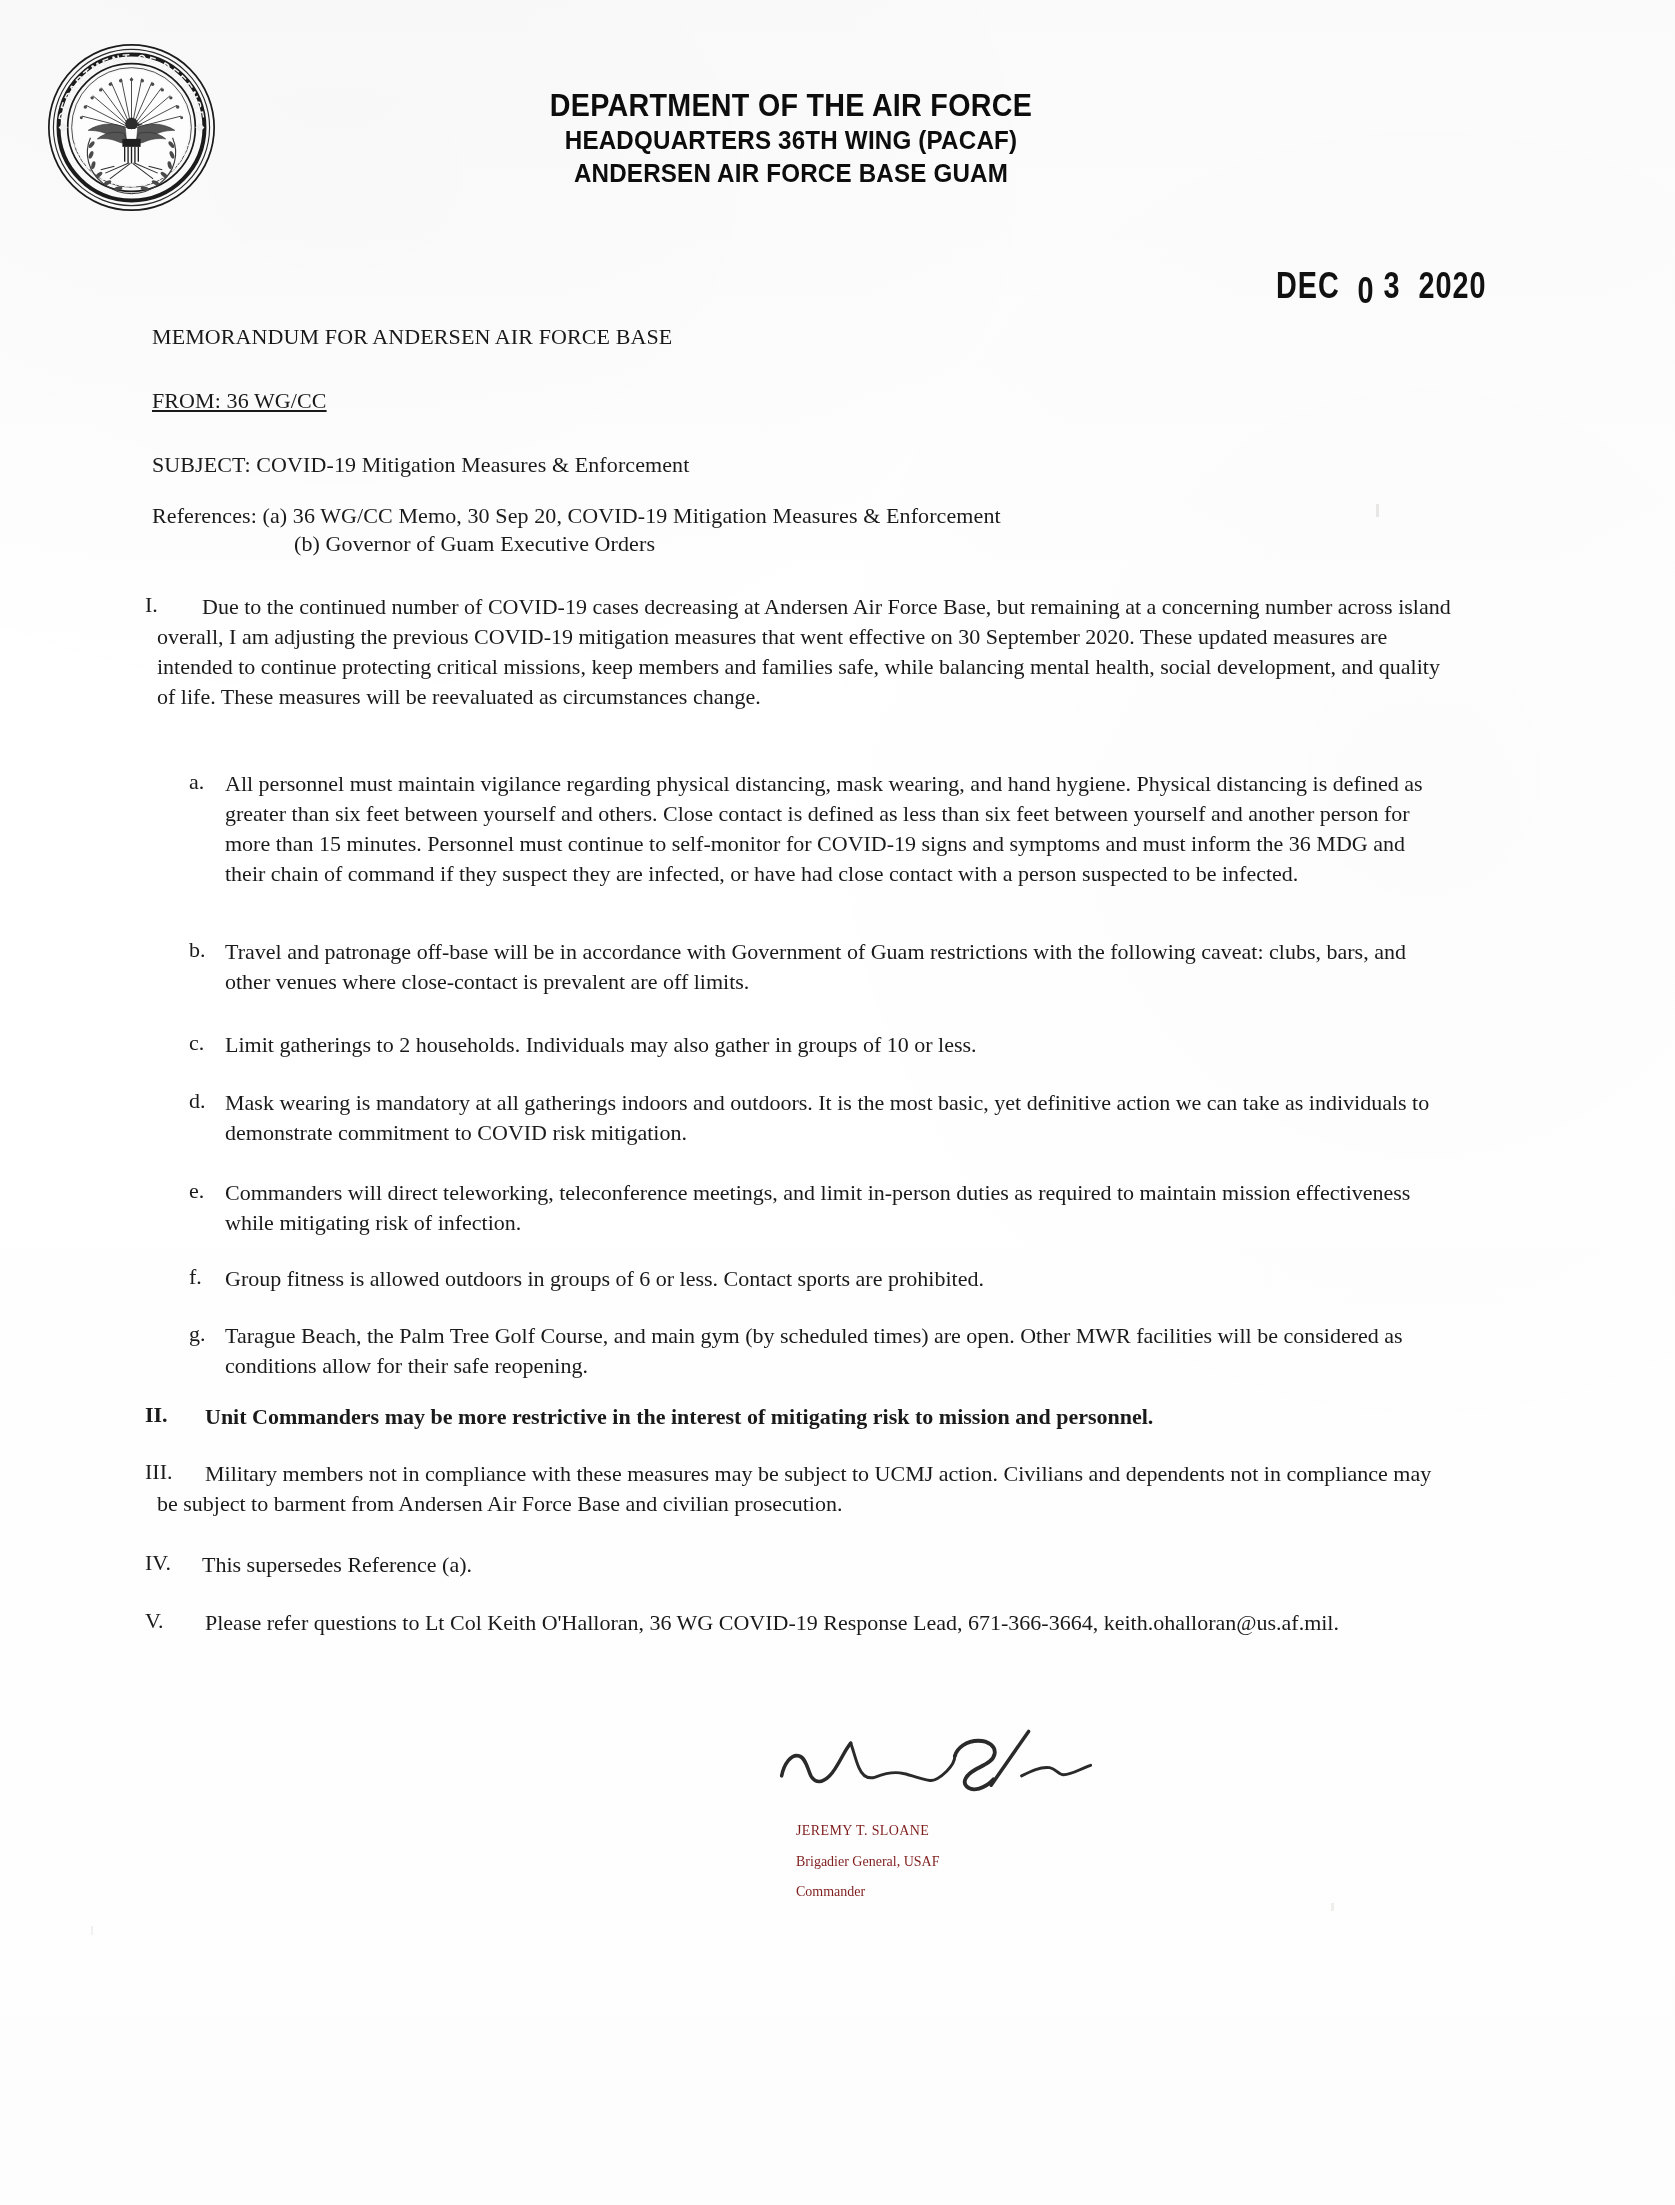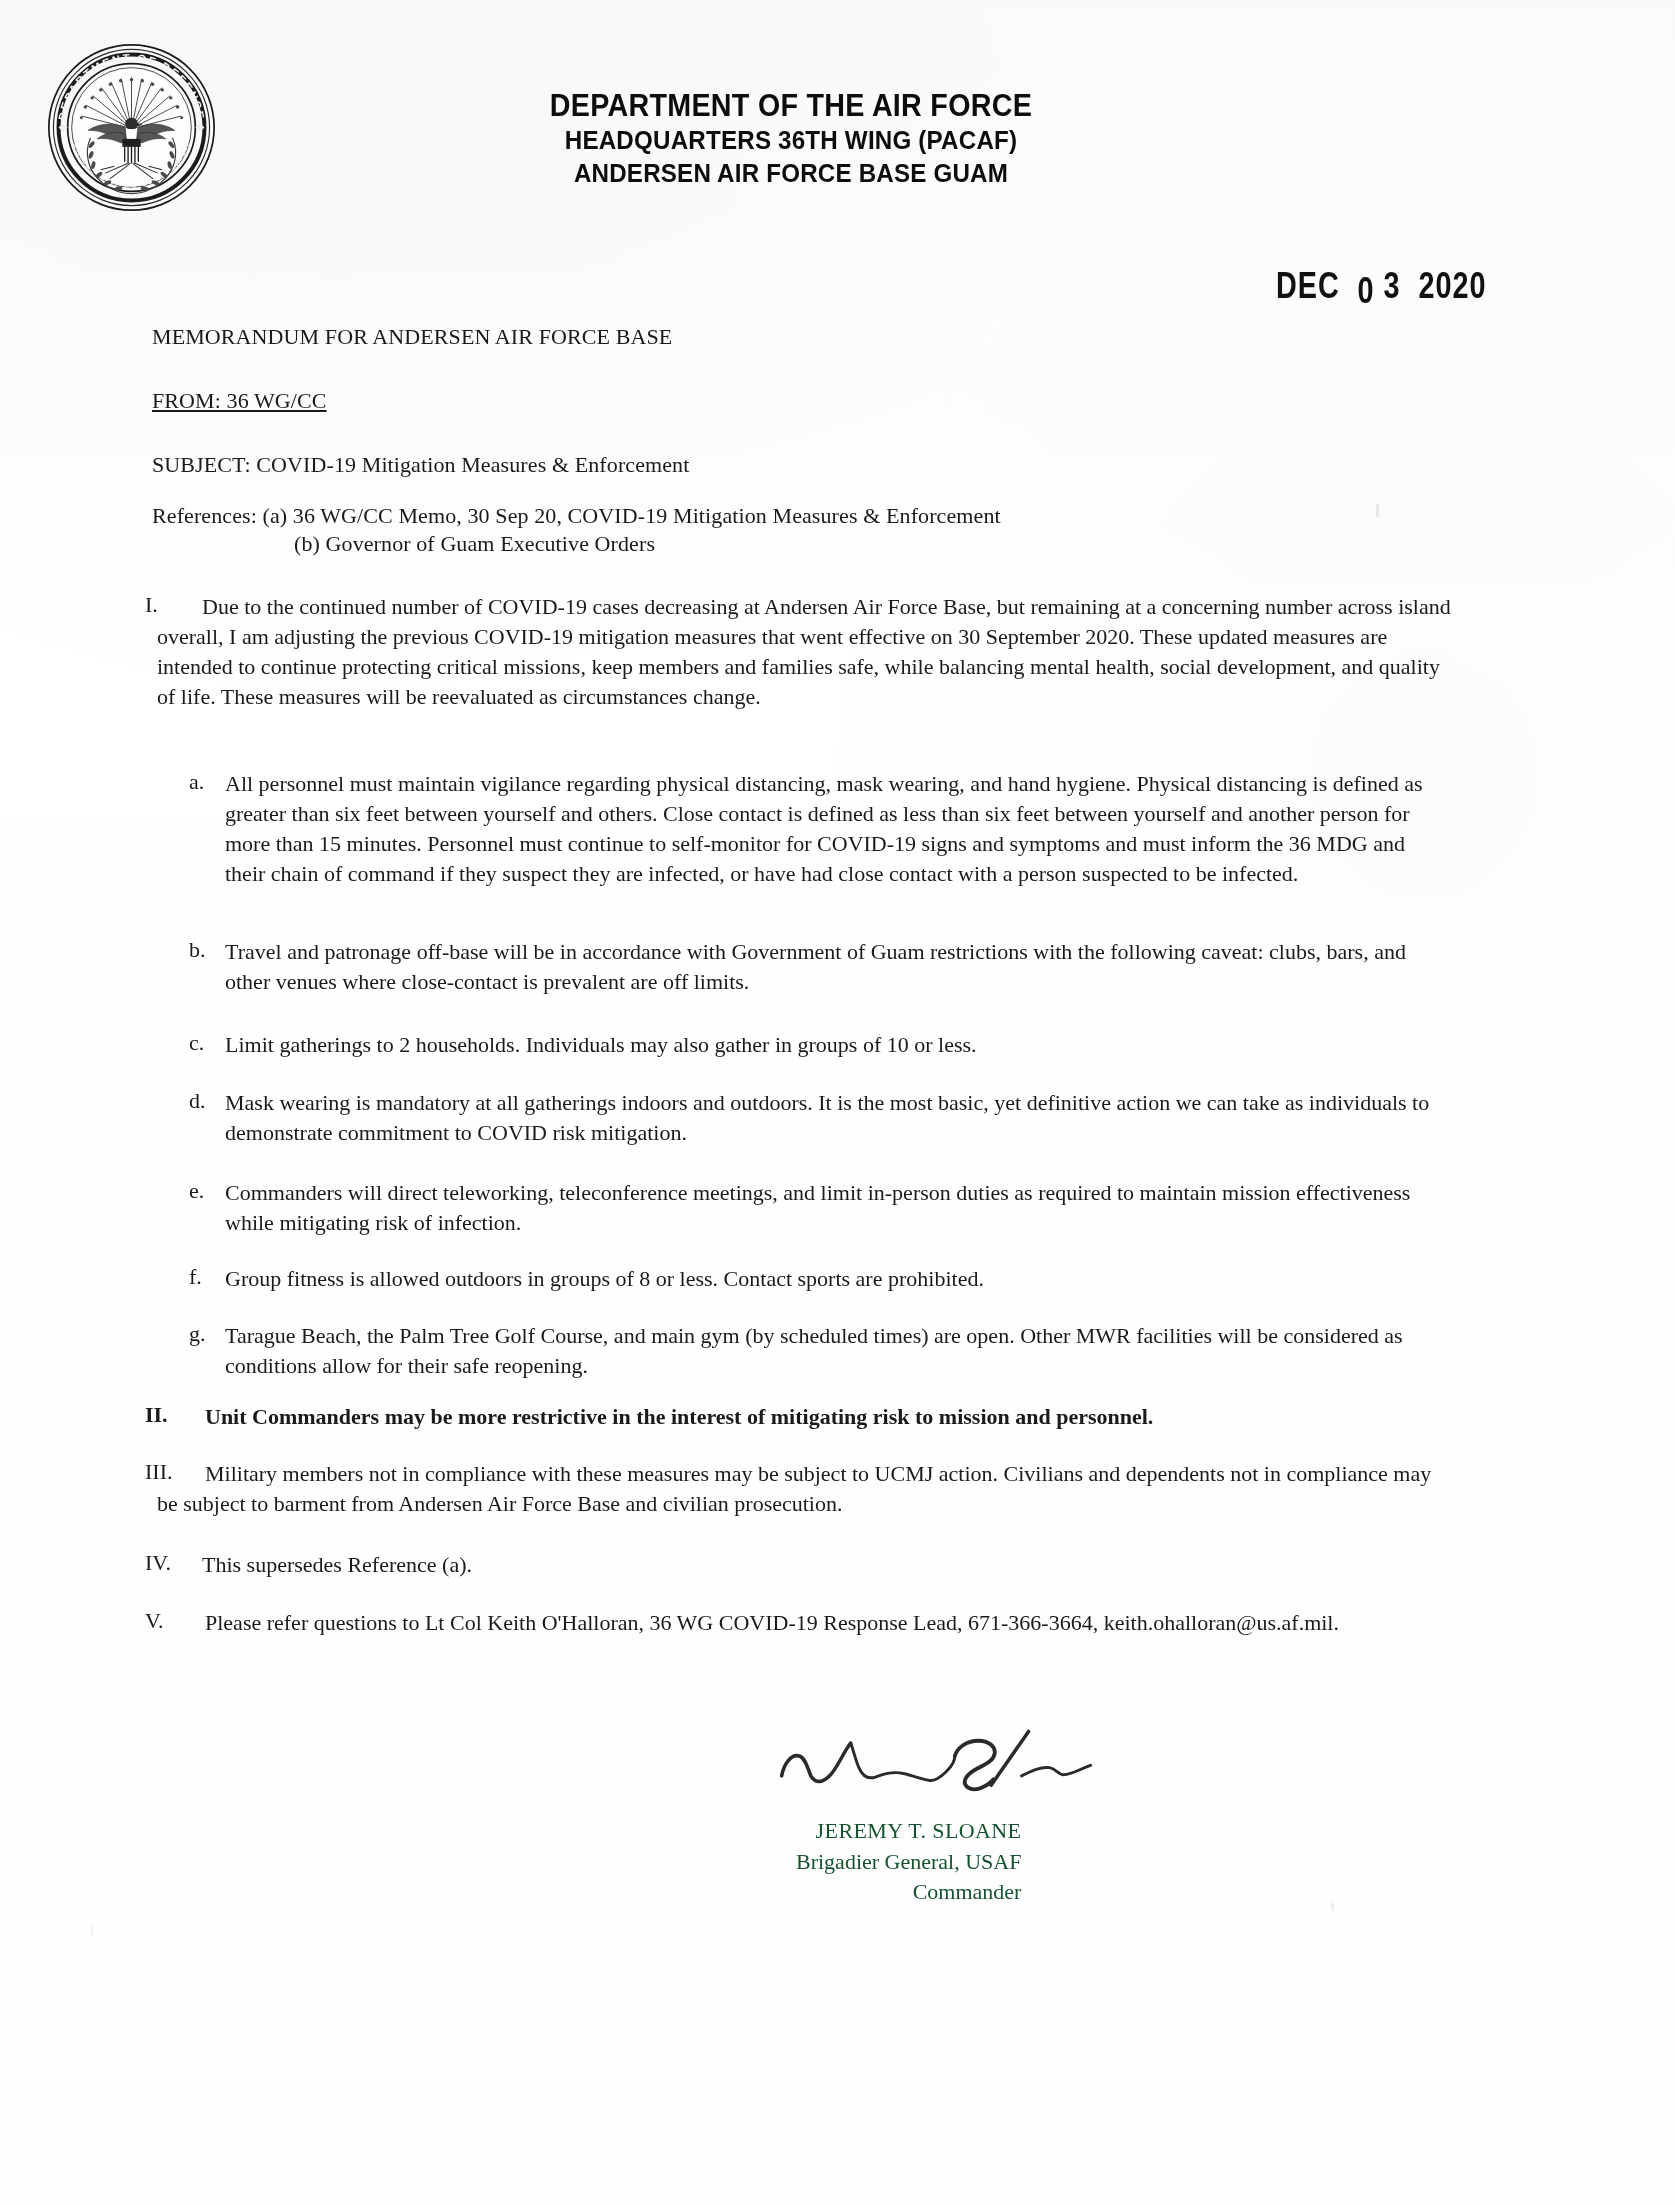--- a/index.html
+++ b/index.html
@@ -151,24 +151,23 @@
     top: 1715px;
     width: 352px;
     height: 79px;
   }
   #sig-mark svg { display: block; width: 100%; height: 100%; }
 
   #sig-block {
     position: absolute;
     left: 796px;
     top: 1816px;
-    font-size: 22px;
+    font-size: 14px;
     line-height: 30.5px;
-    color: #14532d;
-    text-align: right;
+    color: #7f1d1d;
   }
   #sig-block .sname { letter-spacing: 0.4px; }
 
   
   .speck { position: absolute; background: #d8d6d4; z-index: 2; }
 </style>
 </head>
 <body>
 
 <div id="page">
@@ -333,21 +332,21 @@
     <div class="sub-text">Mask wearing is mandatory at all gatherings indoors and outdoors.  It is the most basic, yet definitive action we can take as individuals to demonstrate commitment to COVID risk mitigation.</div>
   </div>
 
   <div class="sub-item" style="top:1178px;">
     <div class="marker">e.</div>
     <div class="sub-text">Commanders will direct teleworking, teleconference meetings, and limit in-person duties as required to maintain mission effectiveness while mitigating risk of infection.</div>
   </div>
 
   <div class="sub-item" style="top:1264px;">
     <div class="marker">f.</div>
-    <div class="sub-text">Group fitness is allowed outdoors in groups of 8 or less.  Contact sports are prohibited.</div>
+    <div class="sub-text">Group fitness is allowed outdoors in groups of 6 or less.  Contact sports are prohibited.</div>
   </div>
 
   <div class="sub-item" style="top:1321px;">
     <div class="marker">g.</div>
     <div class="sub-text">Tarague Beach, the Palm Tree Golf Course, and main gym (by scheduled times) are open.  Other MWR facilities will be considered as conditions allow for their safe reopening.</div>
   </div>
 
   <div class="roman-item tight" style="top:1402px;font-weight:bold;">
     <div class="rmarker">II.</div>
     <div class="rtext">Unit Commanders may be more restrictive in the interest of mitigating risk to mission and personnel.</div>

